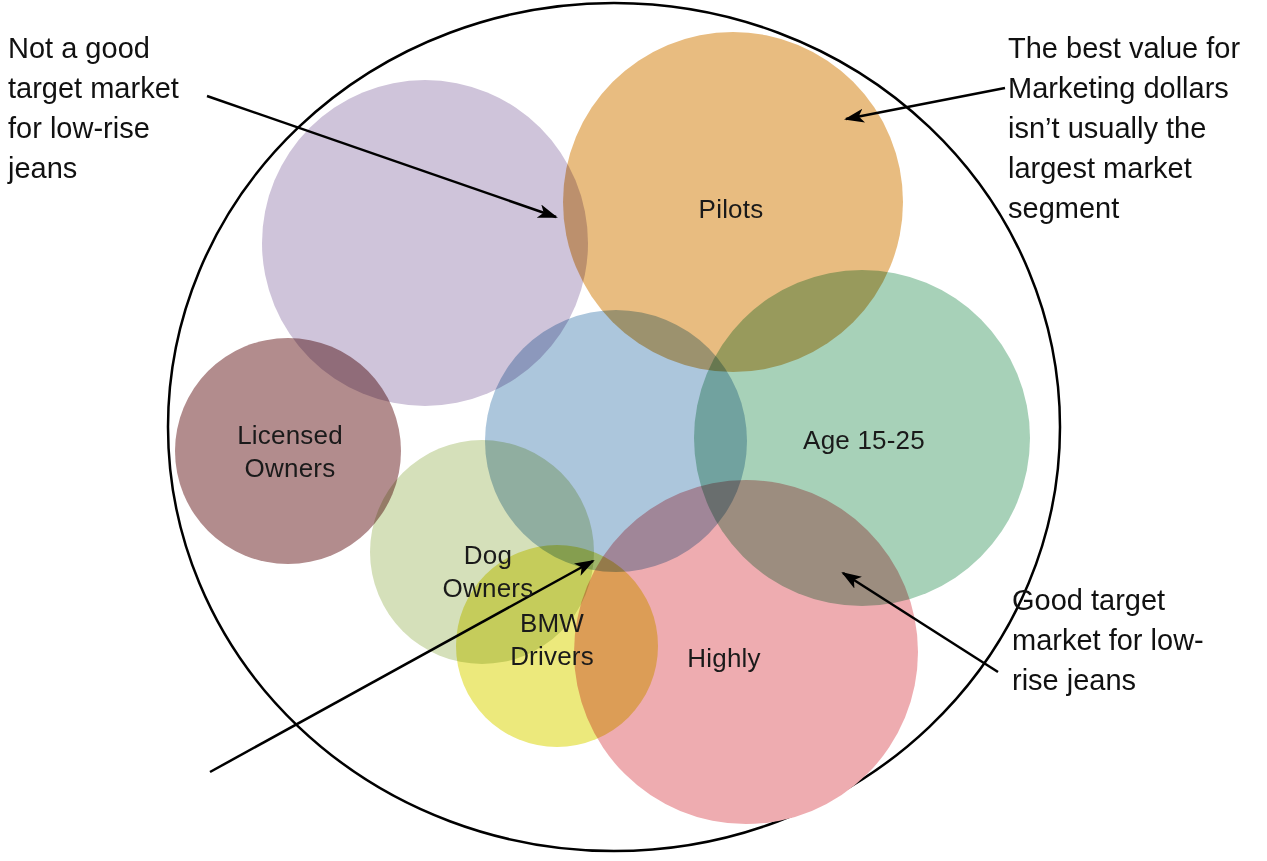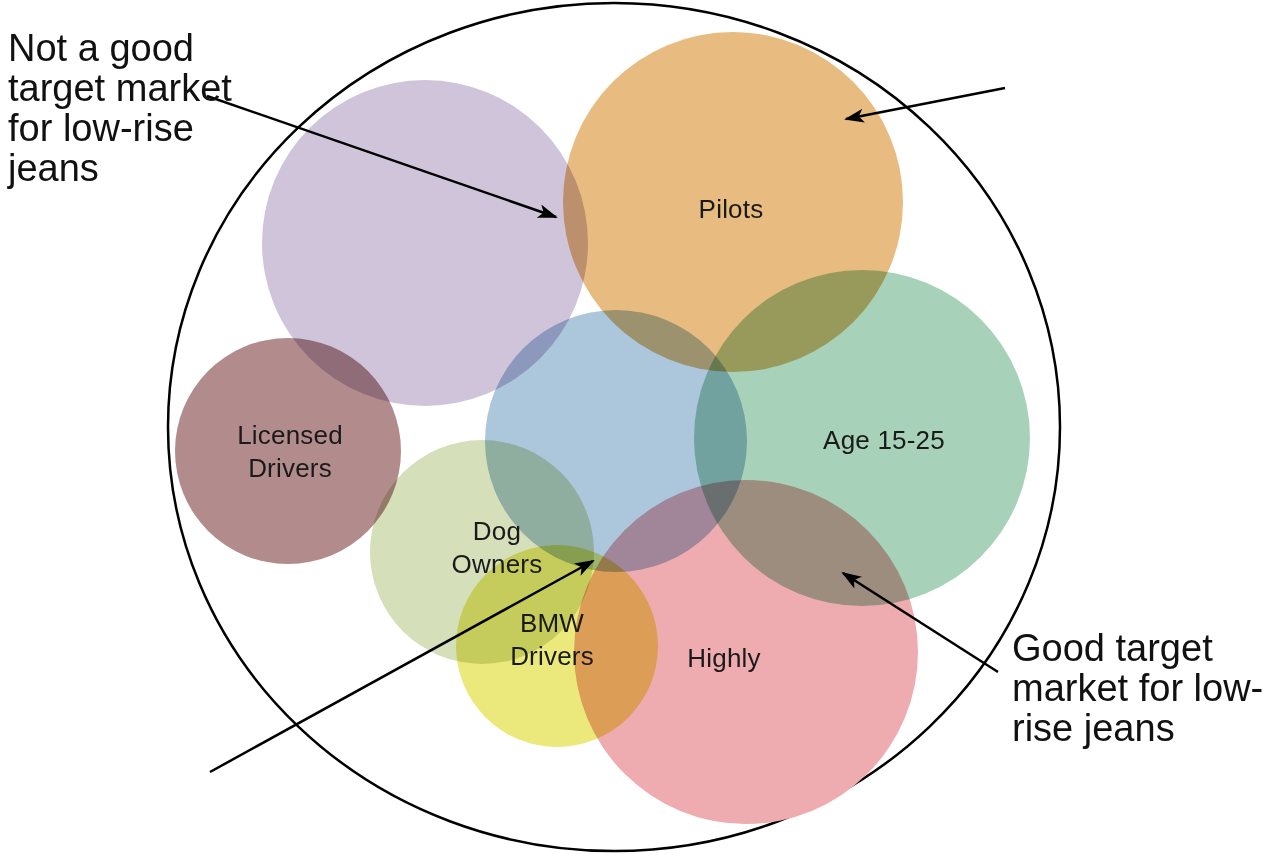--- a/index.html
+++ b/index.html
@@ -24,21 +24,21 @@
     font-size: 26px;
     line-height: 33px;
     color: #1a1a1a;
     letter-spacing: 0.2px;
   }
   .annotation {
     position: absolute;
     white-space: pre-line;
     width: max-content;
     text-align: left;
-    font-size: 38px;
+    font-size: 29px;
     line-height: 40px;
     color: #111111;
   }
 </style>
 </head>
 <body>
 
 <div class="stage">
   <svg width="1267" height="861" viewBox="0 0 1267 861" xmlns="http://www.w3.org/2000/svg">
     <defs>
@@ -59,29 +59,34 @@
       </g>
     <g>
         <line x1="207" y1="96" x2="556" y2="217" stroke="#000000" stroke-width="2.5" marker-end="url(#arrowhead)"></line>
         <line x1="1005" y1="88" x2="846" y2="119" stroke="#000000" stroke-width="2.5" marker-end="url(#arrowhead)"></line>
         <line x1="998" y1="672" x2="843" y2="573" stroke="#000000" stroke-width="2.5" marker-end="url(#arrowhead)"></line>
         <line x1="210" y1="772" x2="593" y2="561" stroke="#000000" stroke-width="2.5" marker-end="url(#arrowhead)"></line>
       </g>
   </svg>
   <div class="labels">
       <div class="seg-label" style="left: 731px; top: 209px;">Pilots</div>
-      <div class="seg-label" style="left: 864px; top: 440px; margin-left: 20px;">Age 15-25</div>
+      <div class="seg-label" style="left: 864px; top: 440px;">Age 15-25</div>
       <div class="seg-label" style="left: 724px; top: 658px;">Highly</div>
       <div class="seg-label" style="left: 290px; top: 452px;">Licensed
-Drivers</div>
-      <div class="seg-label" style="left: 488px; top: 548px; margin-left: 9px;">Dog
+Owners</div>
+      <div class="seg-label" style="left: 488px; top: 572px;">Dog
 Owners</div>
       <div class="seg-label" style="left: 552px; top: 640px;">BMW
 Drivers</div>
       <div class="annotation" style="left: 8px; top: 28px;">Not a good
 target market
 for low-rise
 jeans</div>
-      <div class="annotation" style="left: 1012px; top: 628px;">Good target
+      <div class="annotation" style="left: 1008px; top: 28px;">The best value for
+Marketing dollars
+isn’t usually the
+largest market
+segment</div>
+      <div class="annotation" style="left: 1012px; top: 580px;">Good target
 market for low-
 rise jeans</div>
     </div>
 </div>
 
 </body></html>

